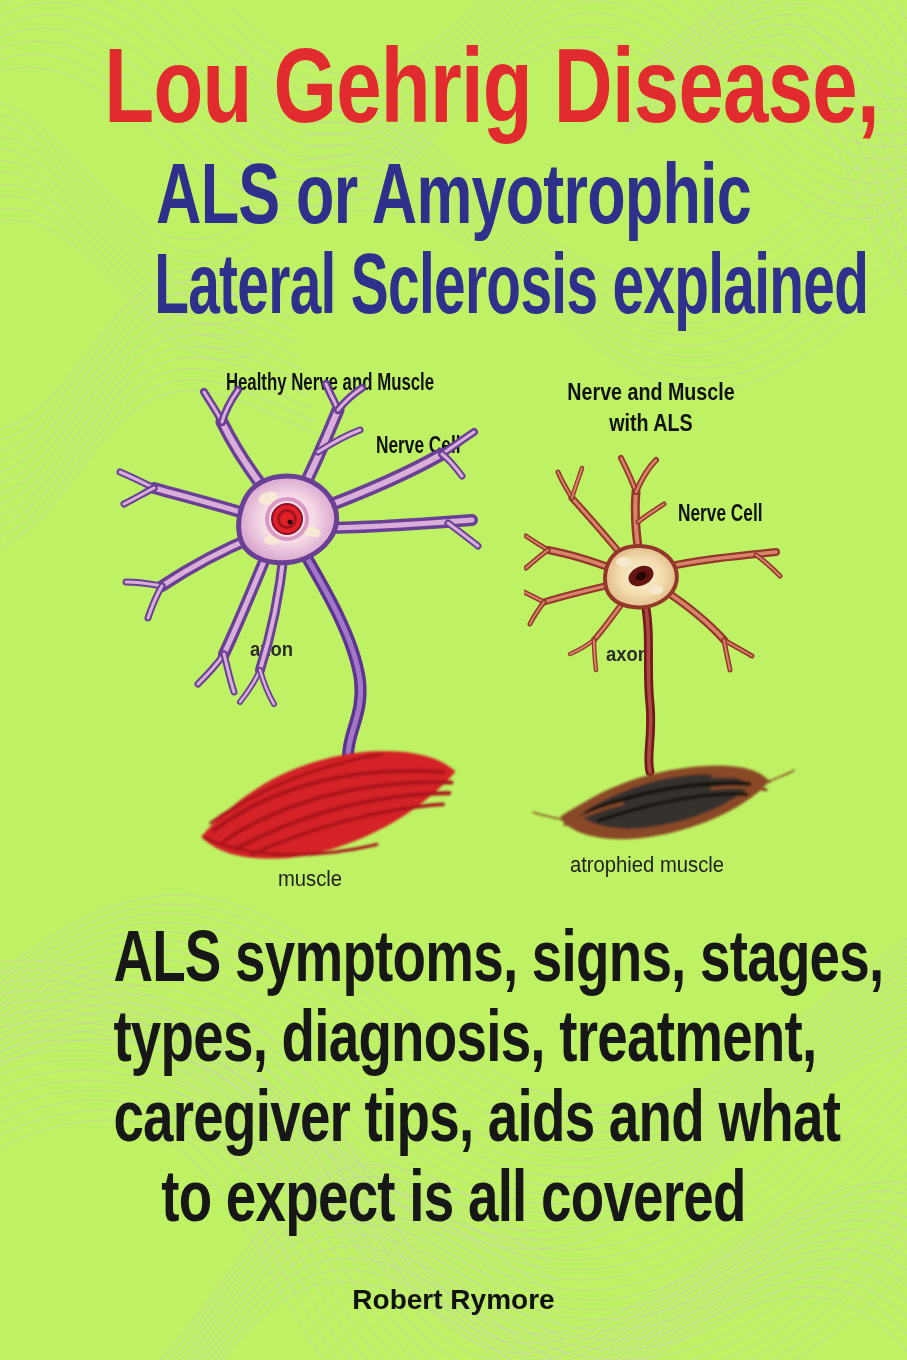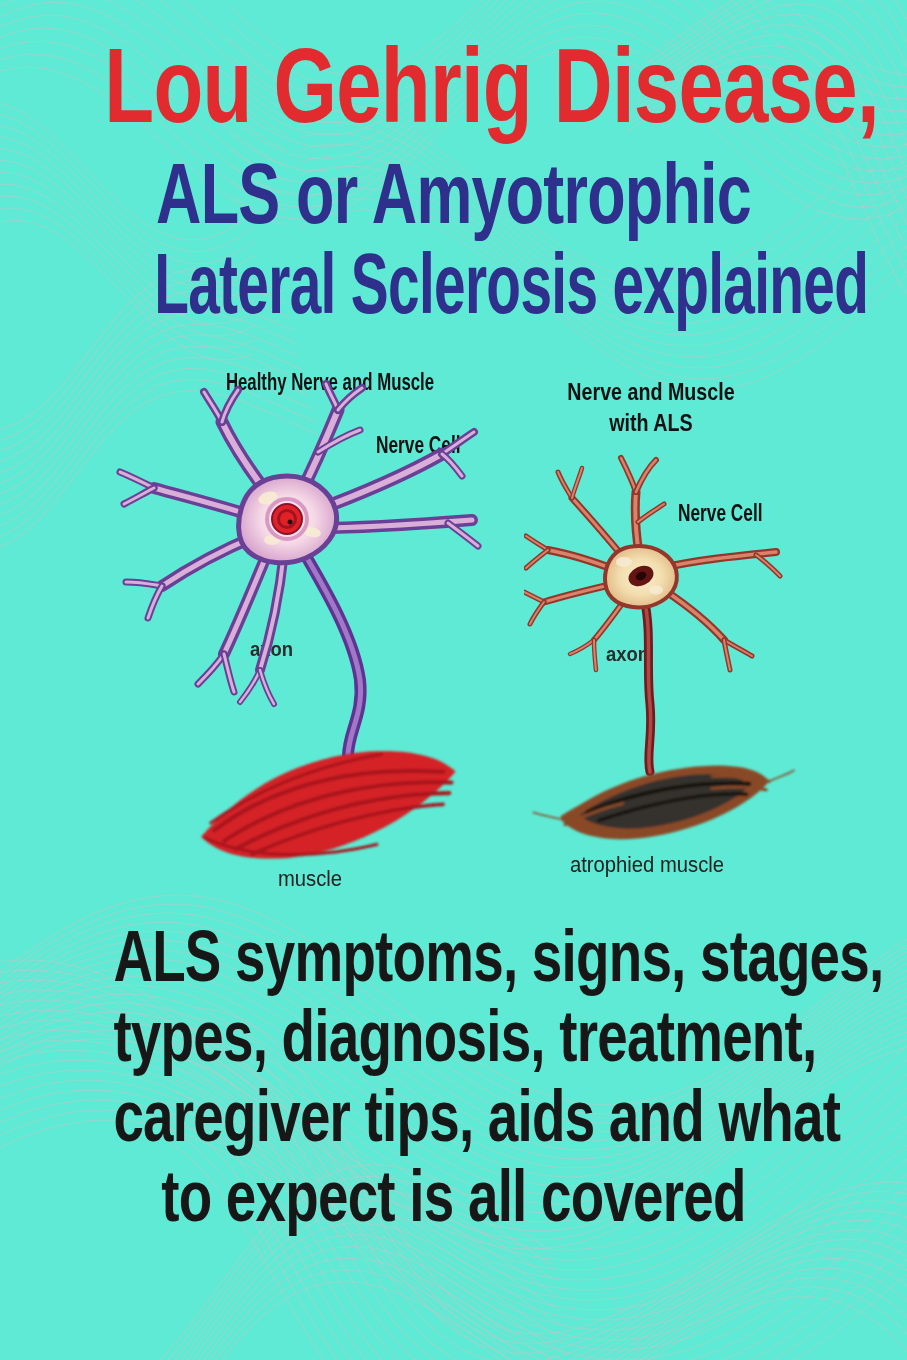--- a/index.html
+++ b/index.html
@@ -1,18 +1,18 @@
 <!DOCTYPE html>
 <html style="--title-red: #e22b2f; --title-navy: #2f2f8c; --tagline-black: #171717; --pattern-gray: #c6c6c6; --neuron-purple: #6a4096; --muscle-red: #d42127; --muscle-stri: #a8141d; --als-outline: #93372b; --als-muscle: #36302e; --als-muscle-tip: #8a4a28;"><head>
 <meta charset="utf-8">
 <style>
   html,body{margin:0;padding:0;}
   body{width:907px;height:1360px;background:#ffffff;overflow:hidden;
        font-family:"Liberation Sans", sans-serif;}
-  .cover{position:relative;width:907px;height:1360px;background:#5eead4;overflow:hidden;}
+  .cover{position:relative;width:907px;height:1360px;background:#bef264;overflow:hidden;}
   #bg{position:absolute;left:0;top:0;}
   #bg path{fill:none;stroke:var(--pattern-gray,#c6c6c6);stroke-width:1;}
 
   .tline{position:absolute;left:0;width:907px;text-align:center;white-space:nowrap;
          font-weight:700;line-height:1;letter-spacing:-1px;}
   .t1{top:32px;font-size:106px;color:var(--title-red,#e22b2f);transform:scaleX(.77);}
   .t2{top:150px;font-size:86px;color:var(--title-navy,#2f2f8c);transform:scaleX(.73);}
   .t3{top:240px;font-size:86px;color:var(--title-navy,#2f2f8c);transform:scaleX(.66);}
 
   .figL{position:absolute;left:110px;top:360px;width:390px;height:545px;}
@@ -382,13 +382,14 @@
     </svg>
   </div>
 
   <div class="tagline">
     <div>ALS symptoms, signs, stages,</div>
     <div>types, diagnosis, treatment,</div>
     <div>caregiver tips, aids and what</div>
     <div>to expect is all covered</div>
   </div>
 
+  <div class="author">Robert Rymore</div>
 </div>
 
 </body></html>

